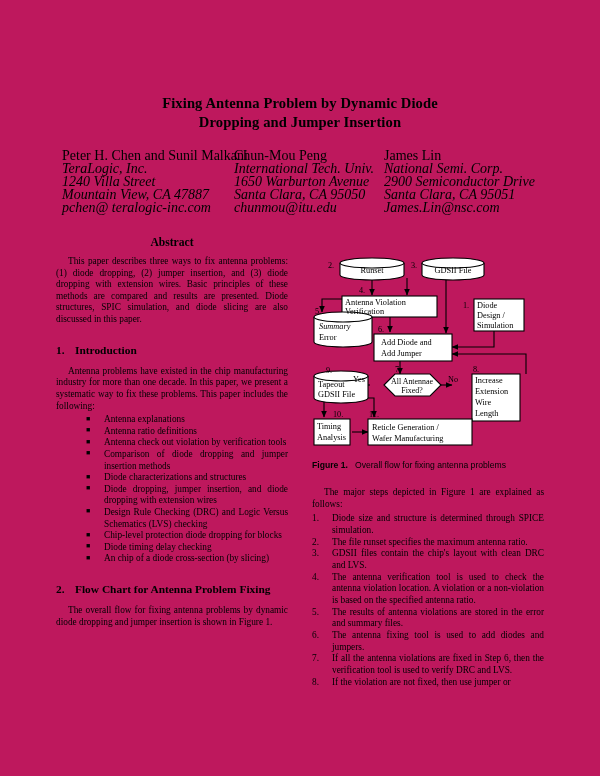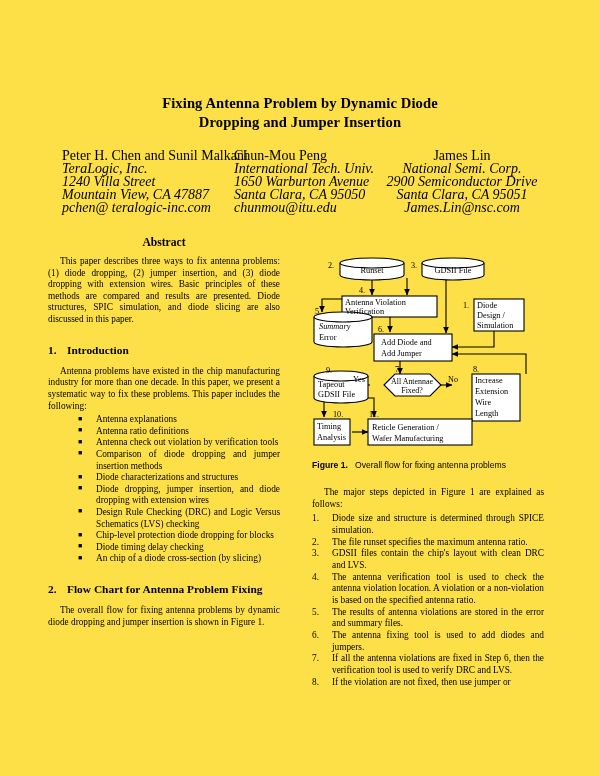--- a/index.html
+++ b/index.html
@@ -11,21 +11,21 @@
     width: 600px;
     height: 776px;
     position: relative;
     font-family: "Liberation Serif", serif;
     color: #000;
     overflow: hidden;
   }
   .page {
     position: absolute;
     inset: 0;
-    background: #fde047;
+    background: #be185d;
   }
 
   
   .title {
     position: absolute;
     left: 60px;
     top: 94px;
     width: 480px;
     text-align: center;
     font-family: "Liberation Serif", serif;
@@ -39,28 +39,28 @@
   .authors {
     position: absolute;
     left: 62px;
     top: 150px;
     width: 478px;
     display: flex;
   }
   .author-col { font-size: 14px; line-height: 12.9px; }
   .author-col.c1 { width: 172px; }
   .author-col.c2 { width: 150px; }
-  .author-col.c3 { width: 156px; text-align: center; }
+  .author-col.c3 { width: 156px; }
   .author-name { font-style: normal; white-space: nowrap; }
   .author-line { font-style: italic; white-space: nowrap; }
 
   
   .col-left {
     position: absolute;
-    left: 48px;
+    left: 56px;
     top: 236px;
     width: 232px;
   }
   .col-right {
     position: absolute;
     left: 312px;
     top: 255px;
     width: 232px;
   }
 

